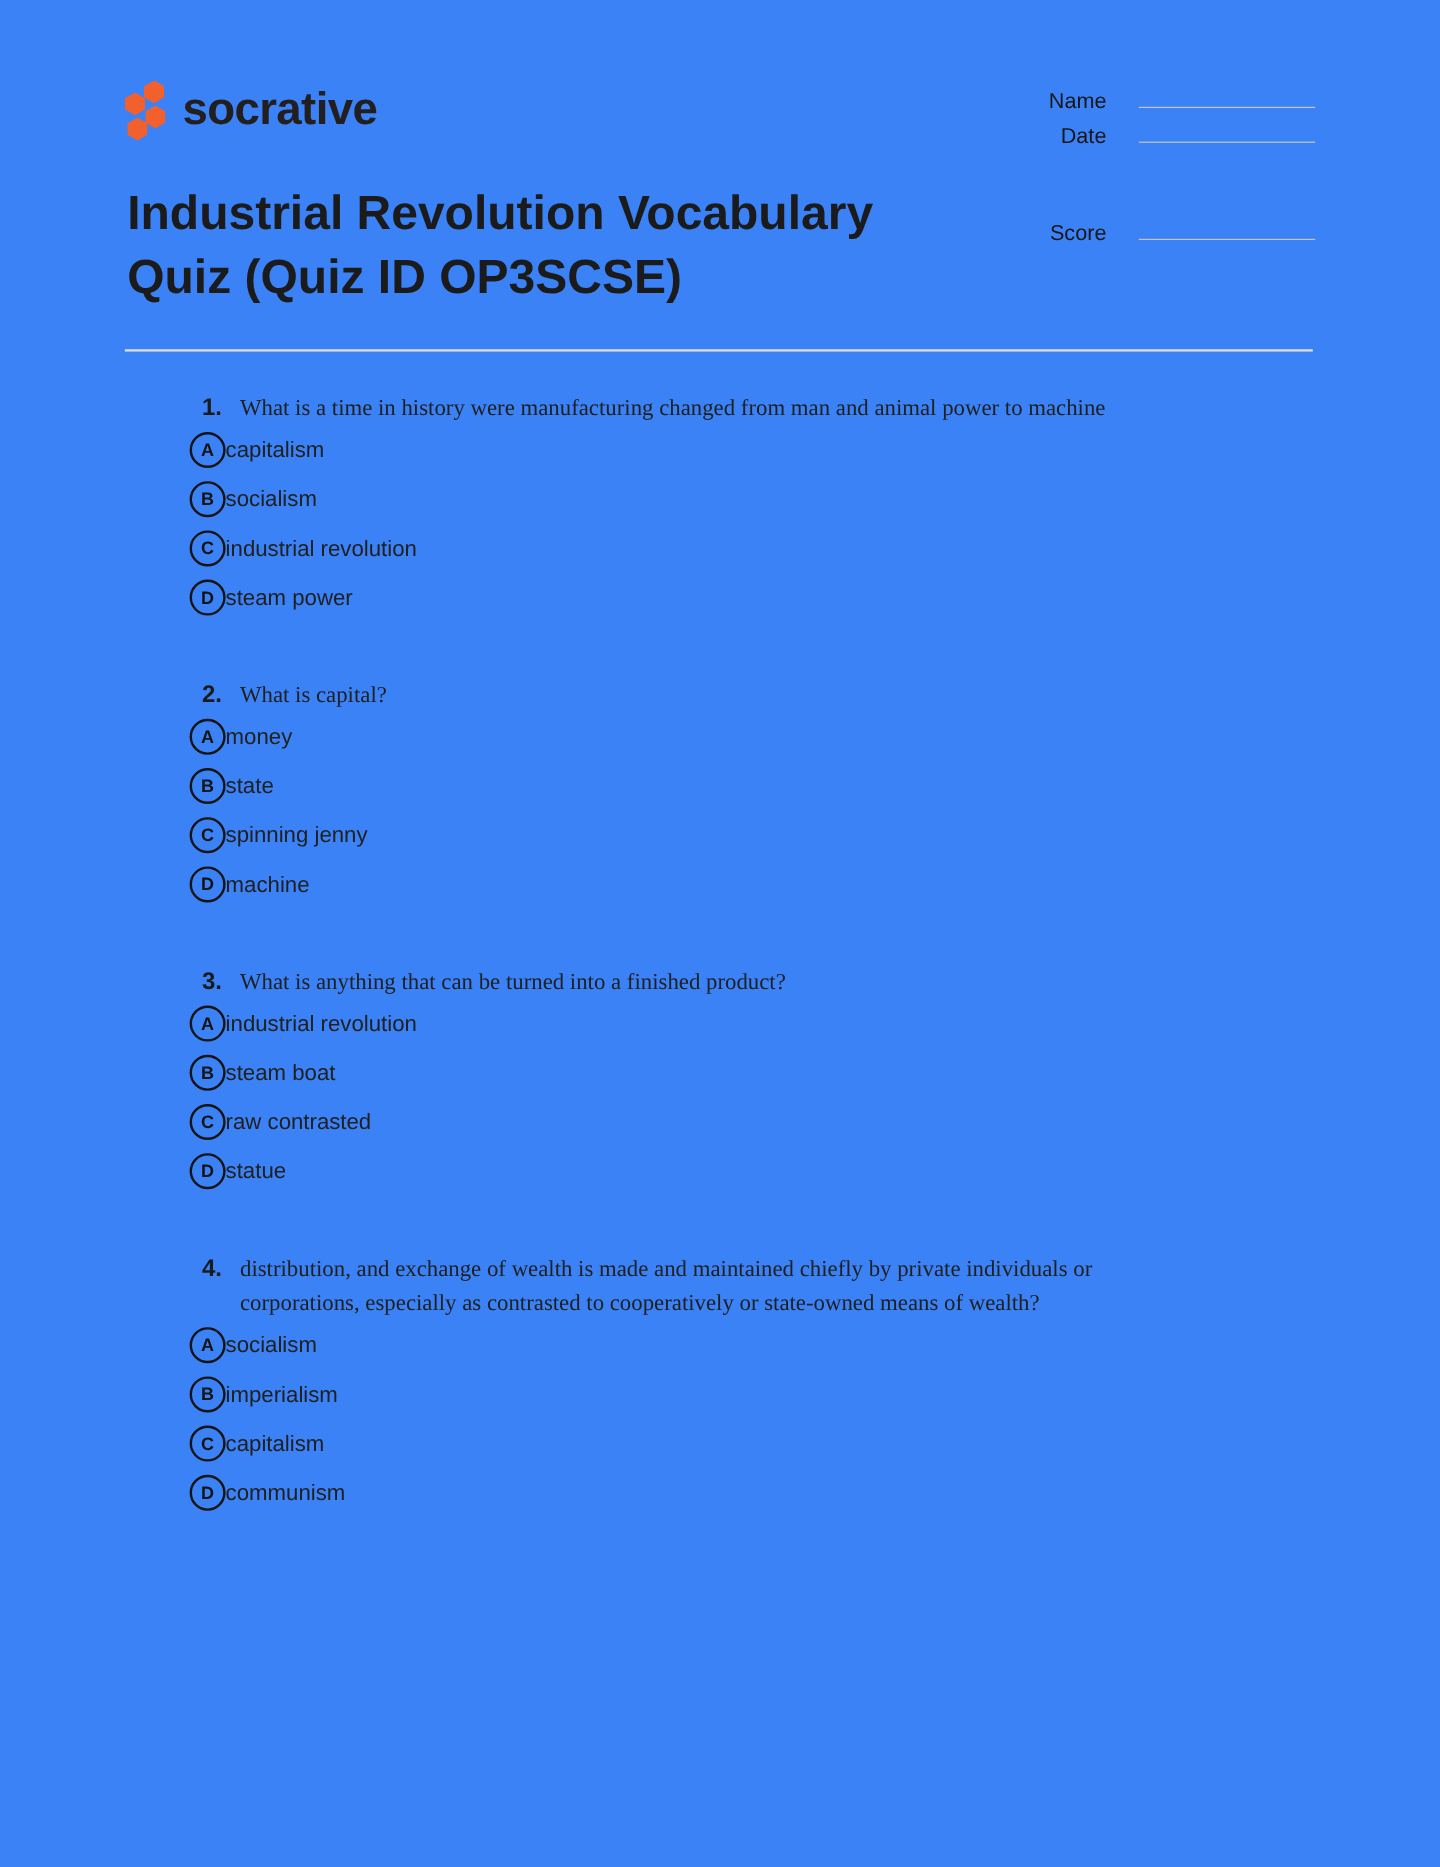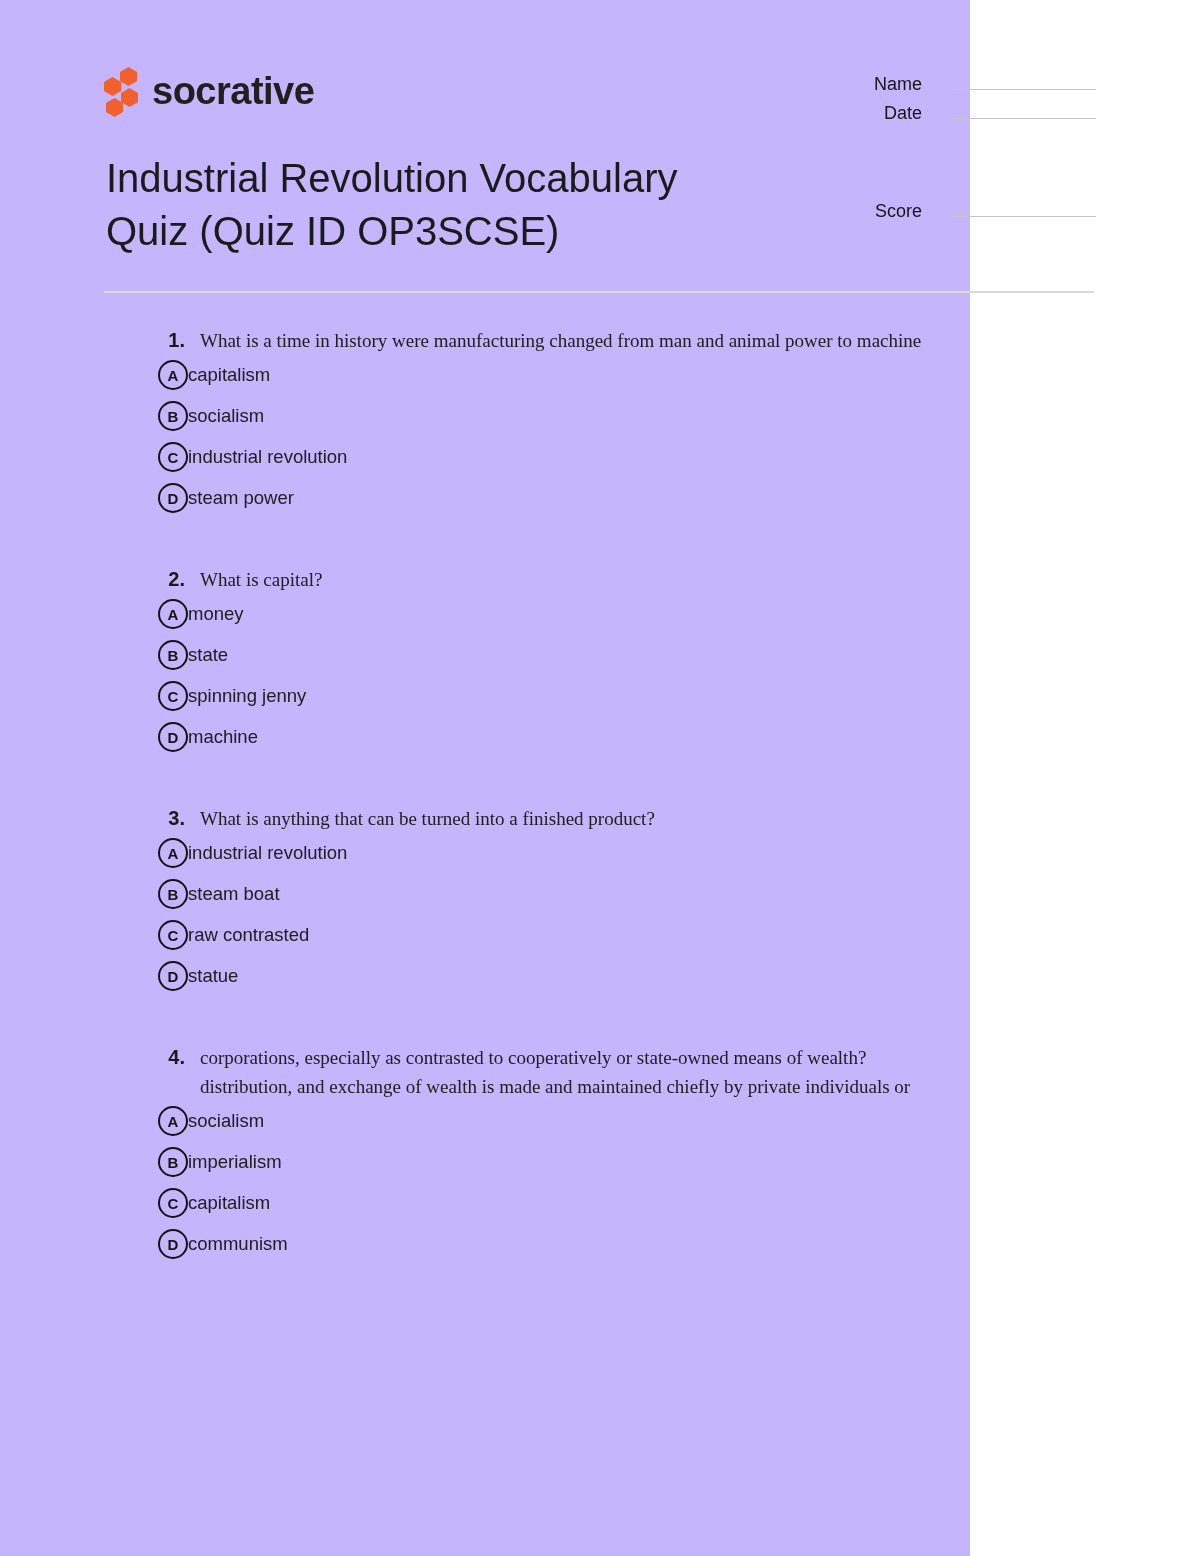--- a/index.html
+++ b/index.html
@@ -3,53 +3,53 @@
 <meta charset="utf-8">
 <style>
   html, body { margin: 0; padding: 0; }
   body {
     width: 1200px; height: 1556px;
     background: #ffffff;
     font-family: "Liberation Sans", sans-serif;
     color: #202020;
     overflow: hidden;
   }
-  .page { position: relative; width: 970px; height: 1556px; background: #c4b5fd; }
+  .page { position: relative; width: 1200px; height: 1556px; background: #3b82f6; }
 
   
   .hexes { position: absolute; left: 104px; top: 66px; width: 38px; height: 52px; }
   .hex {
     position: absolute; width: 17px; height: 19px; display: block;
     clip-path: polygon(50% 0%, 100% 26%, 100% 74%, 50% 100%, 0% 74%, 0% 26%);
   }
   .hex.h1 { left: 16px; top: 1px;  }
   .hex.h2 { left: 0px;  top: 11px; }
   .hex.h3 { left: 17px; top: 22px; }
   .hex.h4 { left: 2px;  top: 32px; }
   .wordmark {
     position: absolute; left: 152px; top: 72px;
     font-size: 38px; font-weight: 700; letter-spacing: -0.5px;
     color: #221f1e; line-height: 1;
   }
 
   
   .fields { position: absolute; left: 866px; width: 230px; }
   .top-fields { top: 74px; }
-  .score-field { top: 201px; }
+  .score-field { top: 184px; }
   .frow { display: flex; align-items: baseline; height: 29px; gap: 12px; }
   .flabel { flex: 0 0 56px; text-align: right; font-size: 18px; color: #161616; }
   .fline {
     display: inline-block; width: 156px; height: 5px; margin-left: 15px;
     border-bottom: 1.5px solid #c5c5c5;
   }
 
   
   .title {
     position: absolute; left: 106px; top: 152px; margin: 0;
-    font-size: 40px; line-height: 53px; font-weight: 400; color: #1b1b1b;
+    font-size: 40px; line-height: 53px; font-weight: 700; color: #1b1b1b;
   }
   .title-line { display: block; white-space: nowrap; }
 
   .divider {
     position: absolute; left: 104px; top: 291px; width: 990px; height: 0;
     border-top: 2px solid #dadada;
   }
 
   
   .questions { position: absolute; left: 155px; top: 326px; width: 945px; }
@@ -189,22 +189,22 @@
           <span class="bubble">D</span>
           <span class="otext">statue</span>
         </div>
       </div>
     </section>
 
     <section class="question">
       <div class="qhead">
         <span class="qnum">4.</span>
         <div class="qtext">
+          <span class="qline">distribution, and exchange of wealth is made and maintained chiefly by private individuals or</span>
           <span class="qline">corporations, especially as contrasted to cooperatively or state-owned means of wealth?</span>
-          <span class="qline">distribution, and exchange of wealth is made and maintained chiefly by private individuals or</span>
         </div>
       </div>
       <div class="options">
         <div class="option">
           <span class="bubble">A</span>
           <span class="otext">socialism</span>
         </div>
         <div class="option">
           <span class="bubble">B</span>
           <span class="otext">imperialism</span>

